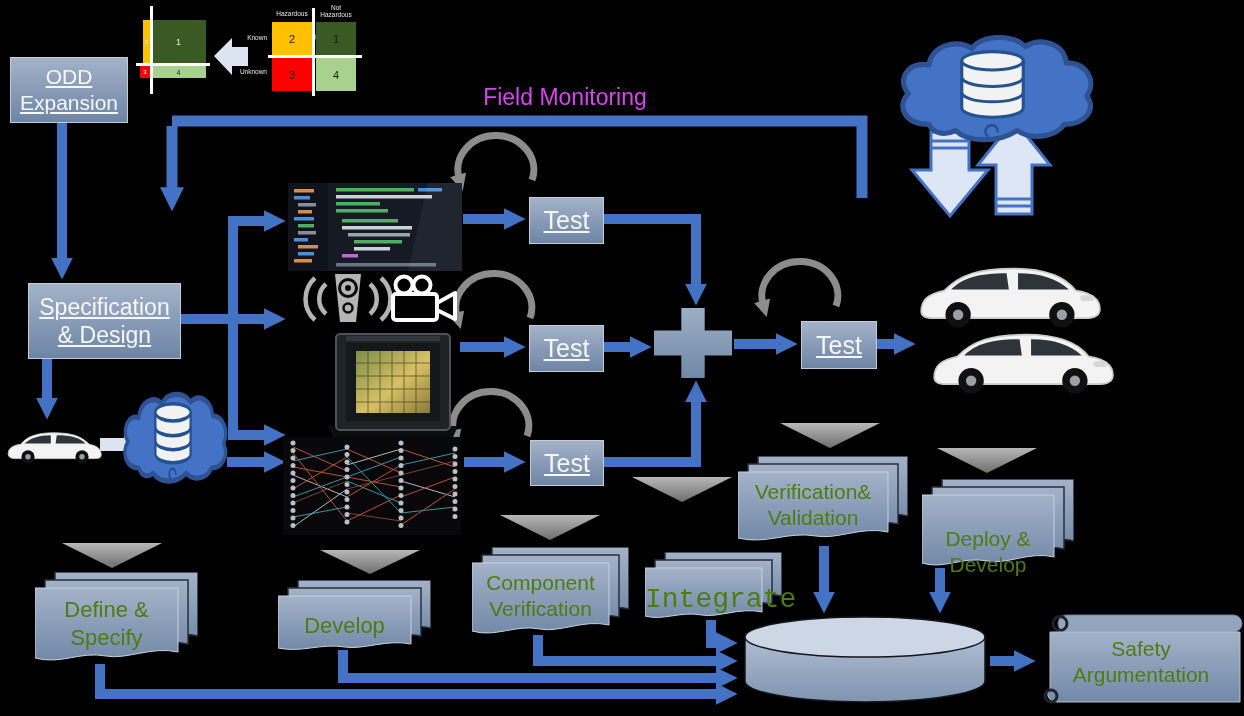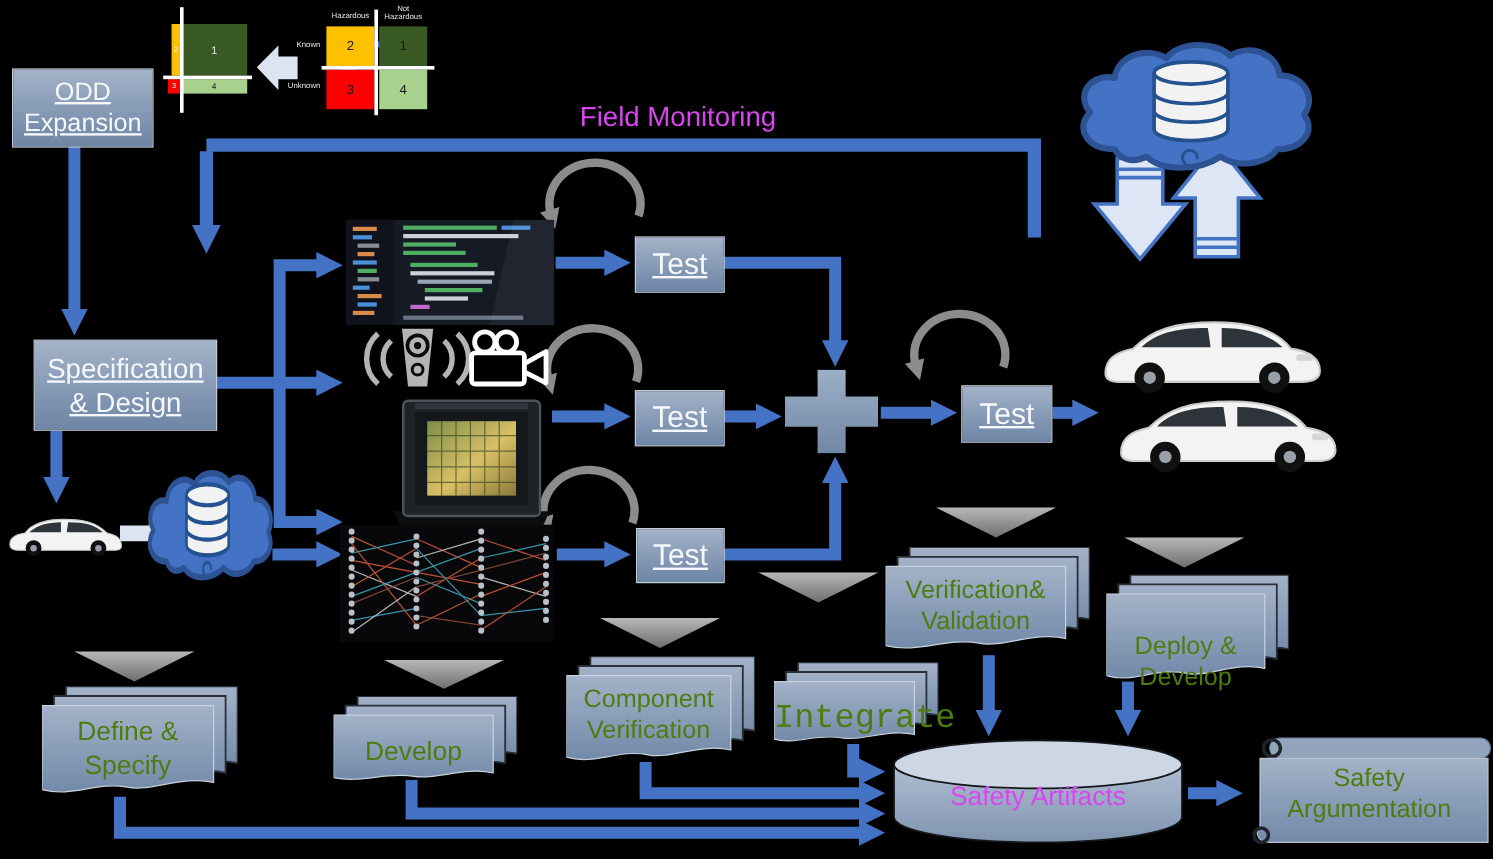--- a/index.html
+++ b/index.html
@@ -380,21 +380,20 @@
   </svg>
   <div class="banner-text" style="left:922px;top:502px;width:132px;font-size:21px;margin-top:24px;">
     <div>Deploy &amp;</div>
       <div>Develop</div>
   </div>
 
   <svg class="abs" style="left:742px;top:615px;" width="246" height="92" viewBox="0 0 246 92">
     <path d="M3,22 V66 A120,21 0 0 0 243,66 V22" fill="url(#cylg)" stroke="#14161a" stroke-width="1.5"></path>
     <ellipse cx="123" cy="22" rx="120" ry="20" fill="#ccd6e4" stroke="#14161a" stroke-width="1.5"></ellipse>
   </svg>
-  <div class="nodetext" style="left:742px;top:651px;width:246px;font-size:22px;">Safety Artifacts</div>
 
   <svg class="abs" style="left:1036px;top:610px;" width="210" height="100" viewBox="0 0 210 100">
     <rect x="22" y="5" width="184" height="17" rx="8.5" fill="#93a5bd" stroke="#6b7f9a" stroke-width="1"></rect>
     <circle cx="24" cy="13.5" r="7" fill="none" stroke="#1f242c" stroke-width="3"></circle>
     <path d="M14,22 H204 V92 H22 C13,92 9,85 14,79 Z" fill="url(#bgrad)" stroke="#b9c3d2" stroke-width="1"></path>
     <circle cx="15" cy="86" r="6" fill="none" stroke="#1f242c" stroke-width="3"></circle>
   </svg>
   <div class="banner-text" style="left:1046px;top:636px;width:190px;font-size:21px;">
     <div>Safety</div>
       <div>Argumentation</div>

